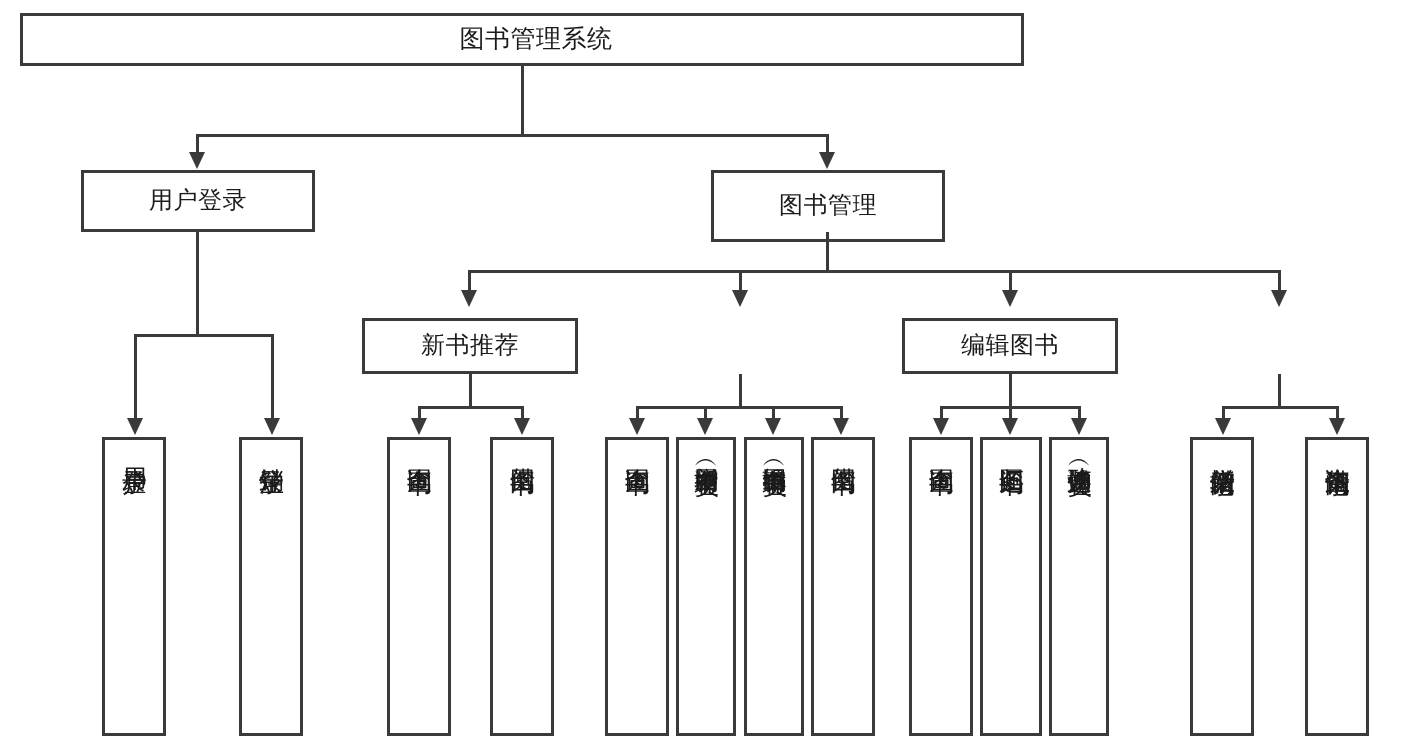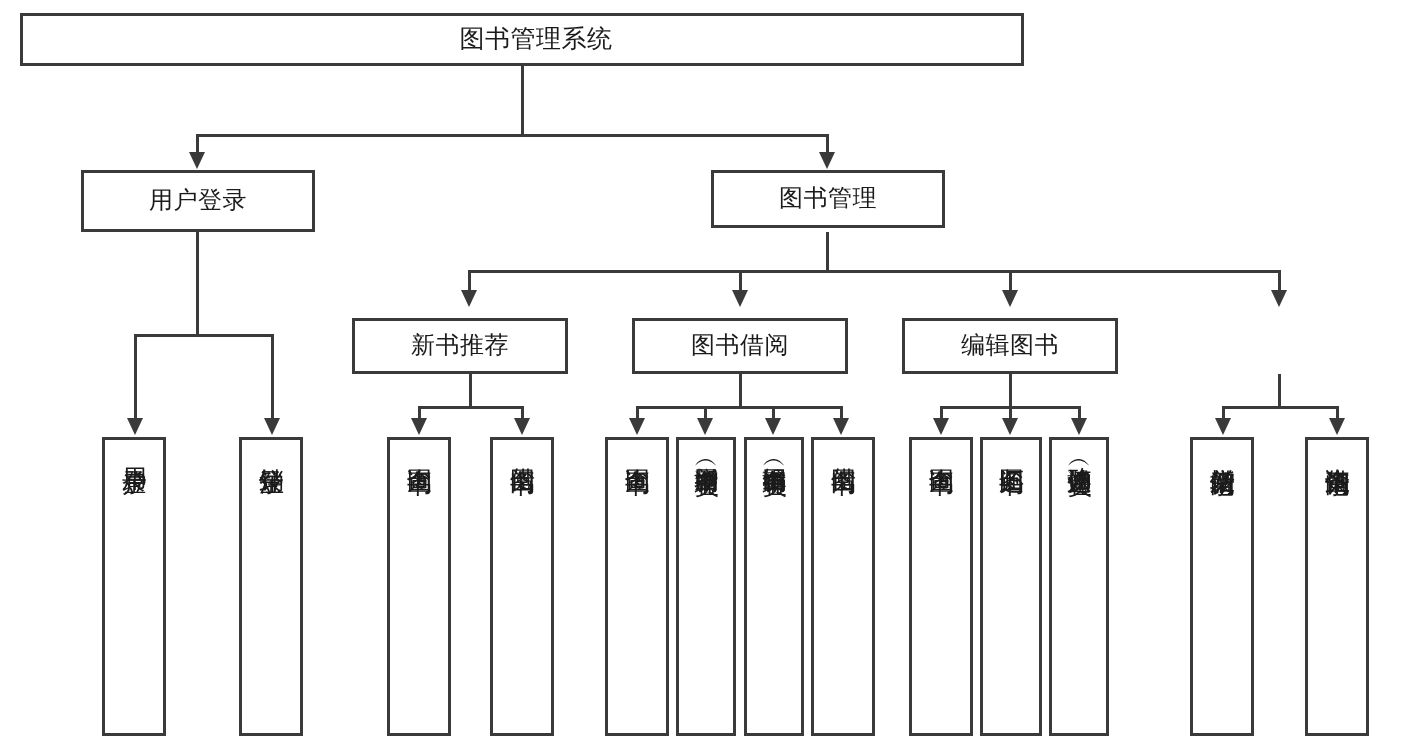--- a/index.html
+++ b/index.html
@@ -102,21 +102,21 @@
   <div class="conn vline" style="left:196px; top:134px; width:3px; height:20px;"></div>
   <div class="arrow" style="left:189px; top:152px;"></div>
 
   <div class="conn vline" style="left:826px; top:134px; width:3px; height:20px;"></div>
   <div class="arrow" style="left:819px; top:152px;"></div>
 
   <div class="node h" style="left:81px; top:170px; width:234px; height:62px;">
     <span class="label">用户登录</span>
   </div>
 
-  <div class="node h" style="left:711px; top:170px; width:234px; height:58px;">
+  <div class="node h" style="left:711px; top:170px; width:234px; height:72px;">
     <span class="label">图书管理</span>
   </div>
 
   <div class="conn vline" style="left:196px; top:232px; width:3px; height:104px;"></div>
   <div class="conn hline" style="left:134px; top:334px; width:140px; height:3px;"></div>
   <div class="conn vline" style="left:134px; top:334px; width:3px; height:86px;"></div>
   <div class="arrow" style="left:127px; top:418px;"></div>
   <div class="conn vline" style="left:271px; top:334px; width:3px; height:86px;"></div>
   <div class="arrow" style="left:264px; top:418px;"></div>
 
@@ -128,25 +128,22 @@
 
   <div class="conn vline" style="left:739px; top:270px; width:3px; height:22px;"></div>
   <div class="arrow" style="left:732px; top:290px;"></div>
 
   <div class="conn vline" style="left:1009px; top:270px; width:3px; height:22px;"></div>
   <div class="arrow" style="left:1002px; top:290px;"></div>
 
   <div class="conn vline" style="left:1278px; top:270px; width:3px; height:22px;"></div>
   <div class="arrow" style="left:1271px; top:290px;"></div>
 
-  <div class="node h" style="left:352px; top:318px; width:216px; height:56px;">
+  <div class="node h" style="left:362px; top:318px; width:216px; height:56px;">
     <span class="label">新书推荐</span>
-  </div>
-  <div class="node h" style="left:632px; top:318px; width:216px; height:56px;">
-    <span class="label">图书借阅</span>
   </div>
   <div class="node h" style="left:902px; top:318px; width:216px; height:56px;">
     <span class="label">编辑图书</span>
   </div>
 
   <div class="conn vline" style="left:469px; top:374px; width:3px; height:34px;"></div>
   <div class="conn hline" style="left:418px; top:406px; width:106px; height:3px;"></div>
   <div class="conn vline" style="left:418px; top:406px; width:3px; height:14px;"></div>
   <div class="arrow" style="left:411px; top:418px;"></div>
   <div class="conn vline" style="left:521px; top:406px; width:3px; height:14px;"></div>

